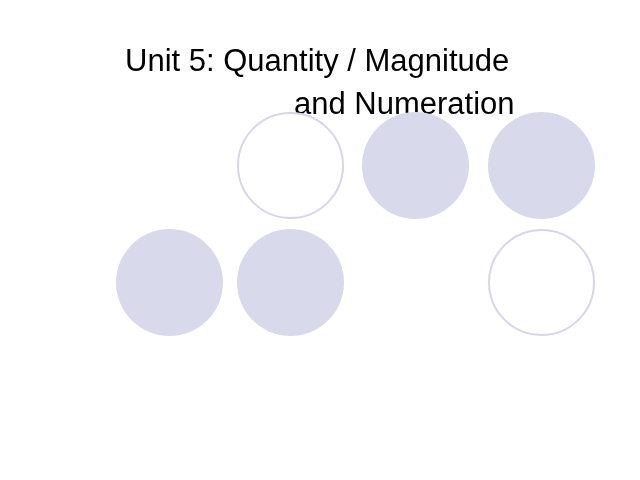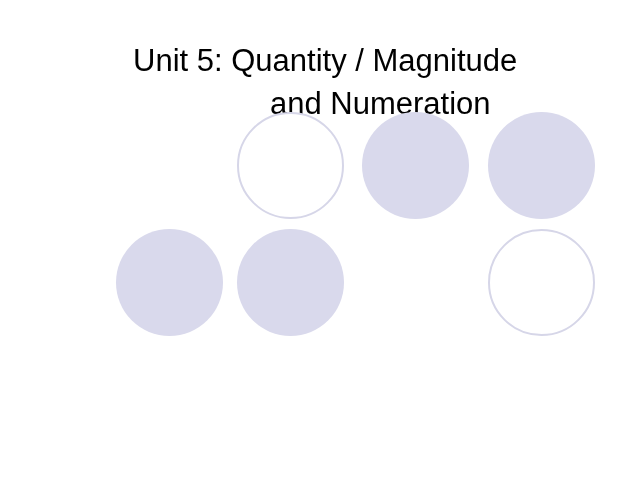--- a/index.html
+++ b/index.html
@@ -1,19 +1,19 @@
 <!DOCTYPE html>
 <html><head>
   <meta charset="utf-8">
   <style>
     html, body { margin: 0; padding: 0; }
     body { width: 640px; height: 480px; background: #ffffff; position: relative; overflow: hidden; font-family: "Liberation Sans", sans-serif; }
     .title { position: absolute; left: 0; top: 38px; width: 640px; color: #000; font-size: 31px; line-height: 46px; }
-    .title .l1 { position: absolute; left: 133px; top: 0; white-space: nowrap; }
-    .title .l2 { position: absolute; left: 270px; top: 43px; white-space: nowrap; }
+    .title .l1 { position: absolute; left: 125px; top: 0; white-space: nowrap; }
+    .title .l2 { position: absolute; left: 294px; top: 43px; white-space: nowrap; }
     .circle { position: absolute; width: 107px; height: 107px; border-radius: 50%; box-sizing: border-box; }
     .filled { background: #d9d9ec; }
     .empty { background: #ffffff; border: 2px solid #d6d6e8; }
   </style>
 </head>
 <body>
 
 <div class="title">
   <span class="l1">Unit 5: Quantity / Magnitude</span>
   <span class="l2">and Numeration</span>

